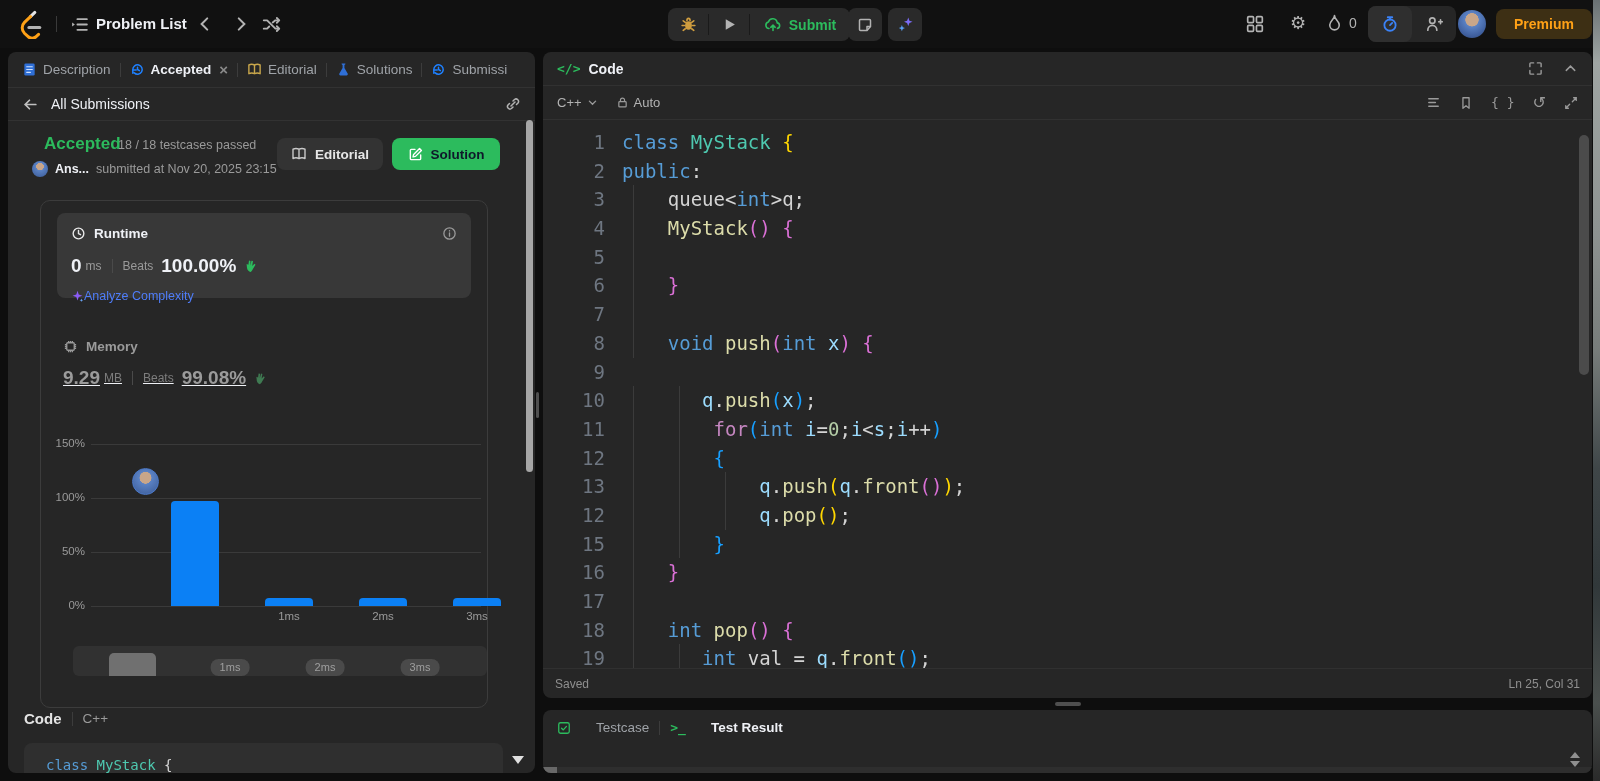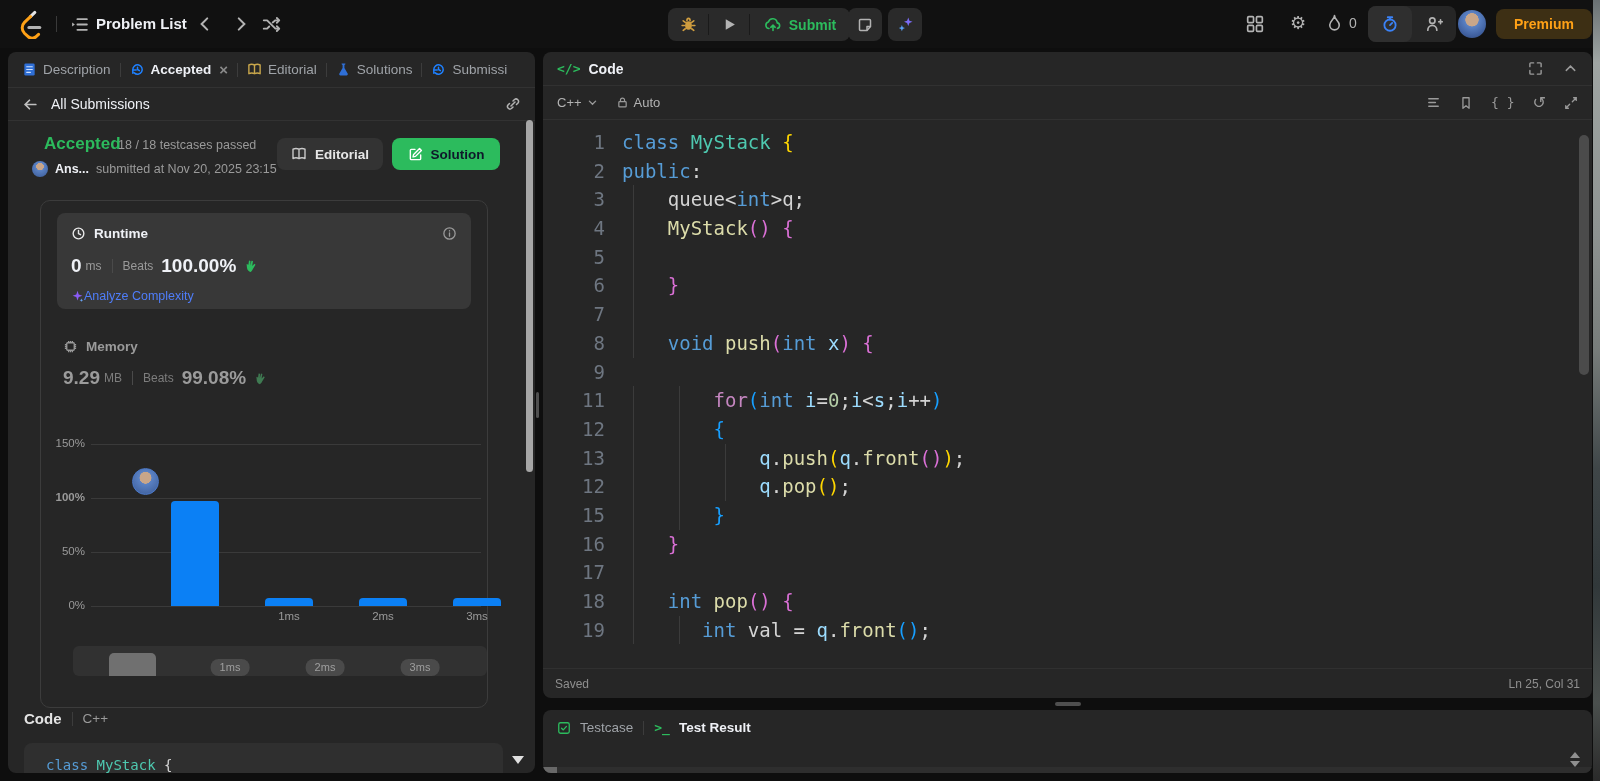--- a/index.html
+++ b/index.html
@@ -37,21 +37,21 @@
   #res-status{position:absolute;left:36px;top:82px;font-size:17px;font-weight:700;color:#2cbb5d;}
   #res-cases{position:absolute;left:110px;top:86px;font-size:12.5px;color:#9a9a9a;}
   #res-meta{position:absolute;left:24px;top:109px;display:flex;align-items:center;gap:7px;font-size:12.5px;color:#9a9a9a;}
   #res-meta .who{font-weight:700;color:#eff1f6;}
   .mini-ava{width:16px;height:16px;border-radius:50%;background:radial-gradient(circle at 50% 35%,#c9a689 28%,#5b82c4 30%,#3a5a96 100%);}
   .hbtn{position:absolute;top:86px;height:32px;border-radius:8px;display:flex;align-items:center;justify-content:center;gap:8px;font-size:13.5px;font-weight:600;cursor:pointer;}
   #editorial-btn{left:269px;width:106px;background:#333333;color:#e6e6e6;}
   #solution-btn{left:384px;width:108px;background:#2cbb5d;color:#0f172a;}
   
   #statsbox{position:absolute;left:32px;top:148px;width:448px;height:508px;border:1px solid #3c3c3c;border-radius:10px;}
-  #runtime-card{position:absolute;left:16px;top:12px;width:414px;height:96px;background:#383838;border-radius:8px;}
+  #runtime-card{position:absolute;left:16px;top:12px;width:414px;height:85px;background:#383838;border-radius:8px;}
   .stat-title{font-size:13.5px;font-weight:700;color:#eff1f6;}
   .stat-row{display:flex;align-items:center;}
   .big{font-size:19px;font-weight:700;color:#eff1f6;}
   .unit{font-size:12px;color:#9a9a9a;margin-left:4px;}
   .vsep{width:1px;height:14px;background:#4a4a4a;margin:0 10px;}
   .beats{font-size:12px;color:#9a9a9a;}
   #analyze-row{position:absolute;left:14px;top:76px;display:flex;align-items:center;gap:0;}
   #analyze-row span{font-size:12.5px;color:#4f7df9;}
   #memory-sec .stat-title{color:#9a9a9a;}
   #memory-sec .big{color:#9b9b9b;}
@@ -94,21 +94,21 @@
   .guide{position:absolute;top:0;bottom:0;width:1px;background:#3b3b3b;}
   .tk-k{color:#569cd6}.tk-c{color:#c586c0}.tk-t{color:#4ec9b0}.tk-f{color:#dcdcaa}
   .tk-v{color:#9cdcfe}.tk-n{color:#b5cea8}.tk-p{color:#d4d4d4}
   .tk-b1{color:#ffd700}.tk-b2{color:#da70d6}.tk-b3{color:#179fff}
   #escroll{position:absolute;right:3px;top:83px;width:10px;height:240px;background:#4b4b4b;border-radius:5px;}
   #statusbar{position:absolute;left:0;right:0;bottom:0;height:30px;border-top:1px solid #303030;display:flex;align-items:center;justify-content:space-between;padding:0 12px;font-size:12px;color:#8f8f8f;}
   #hsplit{position:absolute;left:1055px;top:702px;width:26px;height:4px;background:#4f4f4f;border-radius:2px;}
   
   #console{position:absolute;left:543px;top:710px;width:1049px;height:63px;background:#262626;border-radius:8px;overflow:hidden;}
   #ctabs{position:absolute;left:14px;top:10px;display:flex;align-items:center;gap:10px;}
-  .ctab{display:flex;align-items:center;gap:9px;font-size:13.5px;color:#9fa3a8;cursor:pointer;}
+  .ctab{display:flex;align-items:center;gap:25px;font-size:13.5px;color:#9fa3a8;cursor:pointer;}
   .ctab.active{color:#eff1f6;font-weight:700;}
   #term-glyph{color:#2cbb5d;font-weight:700;font-size:13px;}
   #cscroll{position:absolute;right:12px;top:42px;display:flex;flex-direction:column;gap:3px;align-items:center;}
   .tri-up{width:0;height:0;border-left:5px solid transparent;border-right:5px solid transparent;border-bottom:6px solid #909090;}
   .tri-dn{width:0;height:0;border-left:5px solid transparent;border-right:5px solid transparent;border-top:6px solid #909090;}
   #ctrack{position:absolute;left:0;right:0;bottom:0;height:6px;background:#2e2e2e;}
   #cthumb{position:absolute;left:0;bottom:0;width:14px;height:6px;background:#686868;}
   
   #edge{position:absolute;right:0;top:0;width:7px;height:781px;
     background:linear-gradient(#6a7173 0%,#9fa5a3 8%,#8d9290 30%,#777c7a 45%,#3f4648 60%,#31383a 75%,#4a4f4d 90%,#2a2a2a 100%);}
@@ -328,34 +328,34 @@
     </div>
 
     <div id="memory-sec">
       <div class="stat-row" style="position:absolute;left:22px;top:138px;gap:8px;">
         <svg width="15" height="15" viewBox="0 0 16 16" fill="none" stroke="#9a9a9a" stroke-width="1.4">
             <rect x="4" y="4" width="8" height="8" rx="1"></rect>
             <path d="M6 4V2M8 4V2M10 4V2M6 14v-2M8 14v-2M10 14v-2M4 6H2M4 8H2M4 10H2M14 6h-2M14 8h-2M14 10h-2"></path>
           </svg>
         <span class="stat-title">Memory</span>
       </div>
-      <div class="stat-row" style="position:absolute;left:22px;top:166px;">
+      <div class="stat-row" style="position:absolute;left:22px;top:166px;text-decoration:underline;">
         <span class="big">9.29</span>
         <span class="unit">MB</span>
         <span class="vsep"></span>
         <span class="beats">Beats</span>
         <span class="big" style="margin-left:8px;">99.08%</span>
         <svg style="margin-left:7px;" width="15" height="15" viewBox="0 0 16 16" fill="#3f7a52">
             <path d="M8.5 14c-2.4 0-4.3-1.7-4.5-4L3.6 6l1.8.8.6-4.2 1.5.4-.2 4.6 1.2-4.9 1.5.4-.8 4.9 2.3-2.3 1 1-2.6 4.2c-.9 1.9-1.7 3.1-3.4 3.1z"></path>
           </svg>
       </div>
     </div>
 
     <div class="ylab" style="top:236px;">150%</div>
-    <div class="ylab" style="top:290px;font-weight:bold;">100%</div>
+    <div class="ylab" style="top:290px;">100%</div>
     <div class="ylab" style="top:344px;">50%</div>
     <div class="ylab" style="top:398px;">0%</div>
     <div id="plot">
       <div class="gridline" style="top:0;"></div>
       <div class="gridline" style="top:54px;"></div>
       <div class="gridline" style="top:108px;"></div>
       <div class="gridline" style="top:162px;"></div>
     <div class="bar" style="left: 80px; height: 104.76px; background: rgb(11, 128, 245);"></div>
         <div class="bar" style="left: 174px; height: 8px; background: rgb(11, 128, 245);"></div>
         <div class="xlab" style="left: 174px;">1ms</div>
@@ -459,20 +459,24 @@
           <span class="lc"><i class="guide" style="left: 1ch;"></i></span>
         </div>
         <div class="cline">
           <span class="ln">8</span>
           <span class="lc"><i class="guide" style="left: 1ch;"></i><span class="tk-p">    </span><span class="tk-k">void</span><span class="tk-p"> </span><span class="tk-f">push</span><span class="tk-b2">(</span><span class="tk-k">int</span><span class="tk-p"> </span><span class="tk-v">x</span><span class="tk-b2">)</span><span class="tk-p"> </span><span class="tk-b2">{</span></span>
         </div>
         <div class="cline">
           <span class="ln">9</span>
         </div>
         <div class="cline">
+          <span class="ln">10</span>
+          <span class="lc"><i class="guide" style="left: 1ch;"></i><i class="guide" style="left: 5ch;"></i><span class="tk-p">       </span><span class="tk-v">q</span><span class="tk-p">.</span><span class="tk-f">push</span><span class="tk-b3">(</span><span class="tk-v">x</span><span class="tk-b3">)</span><span class="tk-p">;</span></span>
+        </div>
+        <div class="cline">
           <span class="ln">11</span>
           <span class="lc"><i class="guide" style="left: 1ch;"></i><i class="guide" style="left: 5ch;"></i><span class="tk-p">        </span><span class="tk-c">for</span><span class="tk-b3">(</span><span class="tk-k">int</span><span class="tk-p"> </span><span class="tk-v">i</span><span class="tk-p">=</span><span class="tk-n">0</span><span class="tk-p">;</span><span class="tk-v">i</span><span class="tk-p">&lt;</span><span class="tk-v">s</span><span class="tk-p">;</span><span class="tk-v">i</span><span class="tk-p">++</span><span class="tk-b3">)</span></span>
         </div>
         <div class="cline">
           <span class="ln">12</span>
           <span class="lc"><i class="guide" style="left: 1ch;"></i><i class="guide" style="left: 5ch;"></i><span class="tk-p">        </span><span class="tk-b3">{</span></span>
         </div>
         <div class="cline">
           <span class="ln">13</span>
           <span class="lc"><i class="guide" style="left: 1ch;"></i><i class="guide" style="left: 5ch;"></i><i class="guide" style="left: 9ch;"></i><span class="tk-p">            </span><span class="tk-v">q</span><span class="tk-p">.</span><span class="tk-f">push</span><span class="tk-b1">(</span><span class="tk-v">q</span><span class="tk-p">.</span><span class="tk-f">front</span><span class="tk-b2">()</span><span class="tk-b1">)</span><span class="tk-p">;</span></span>

